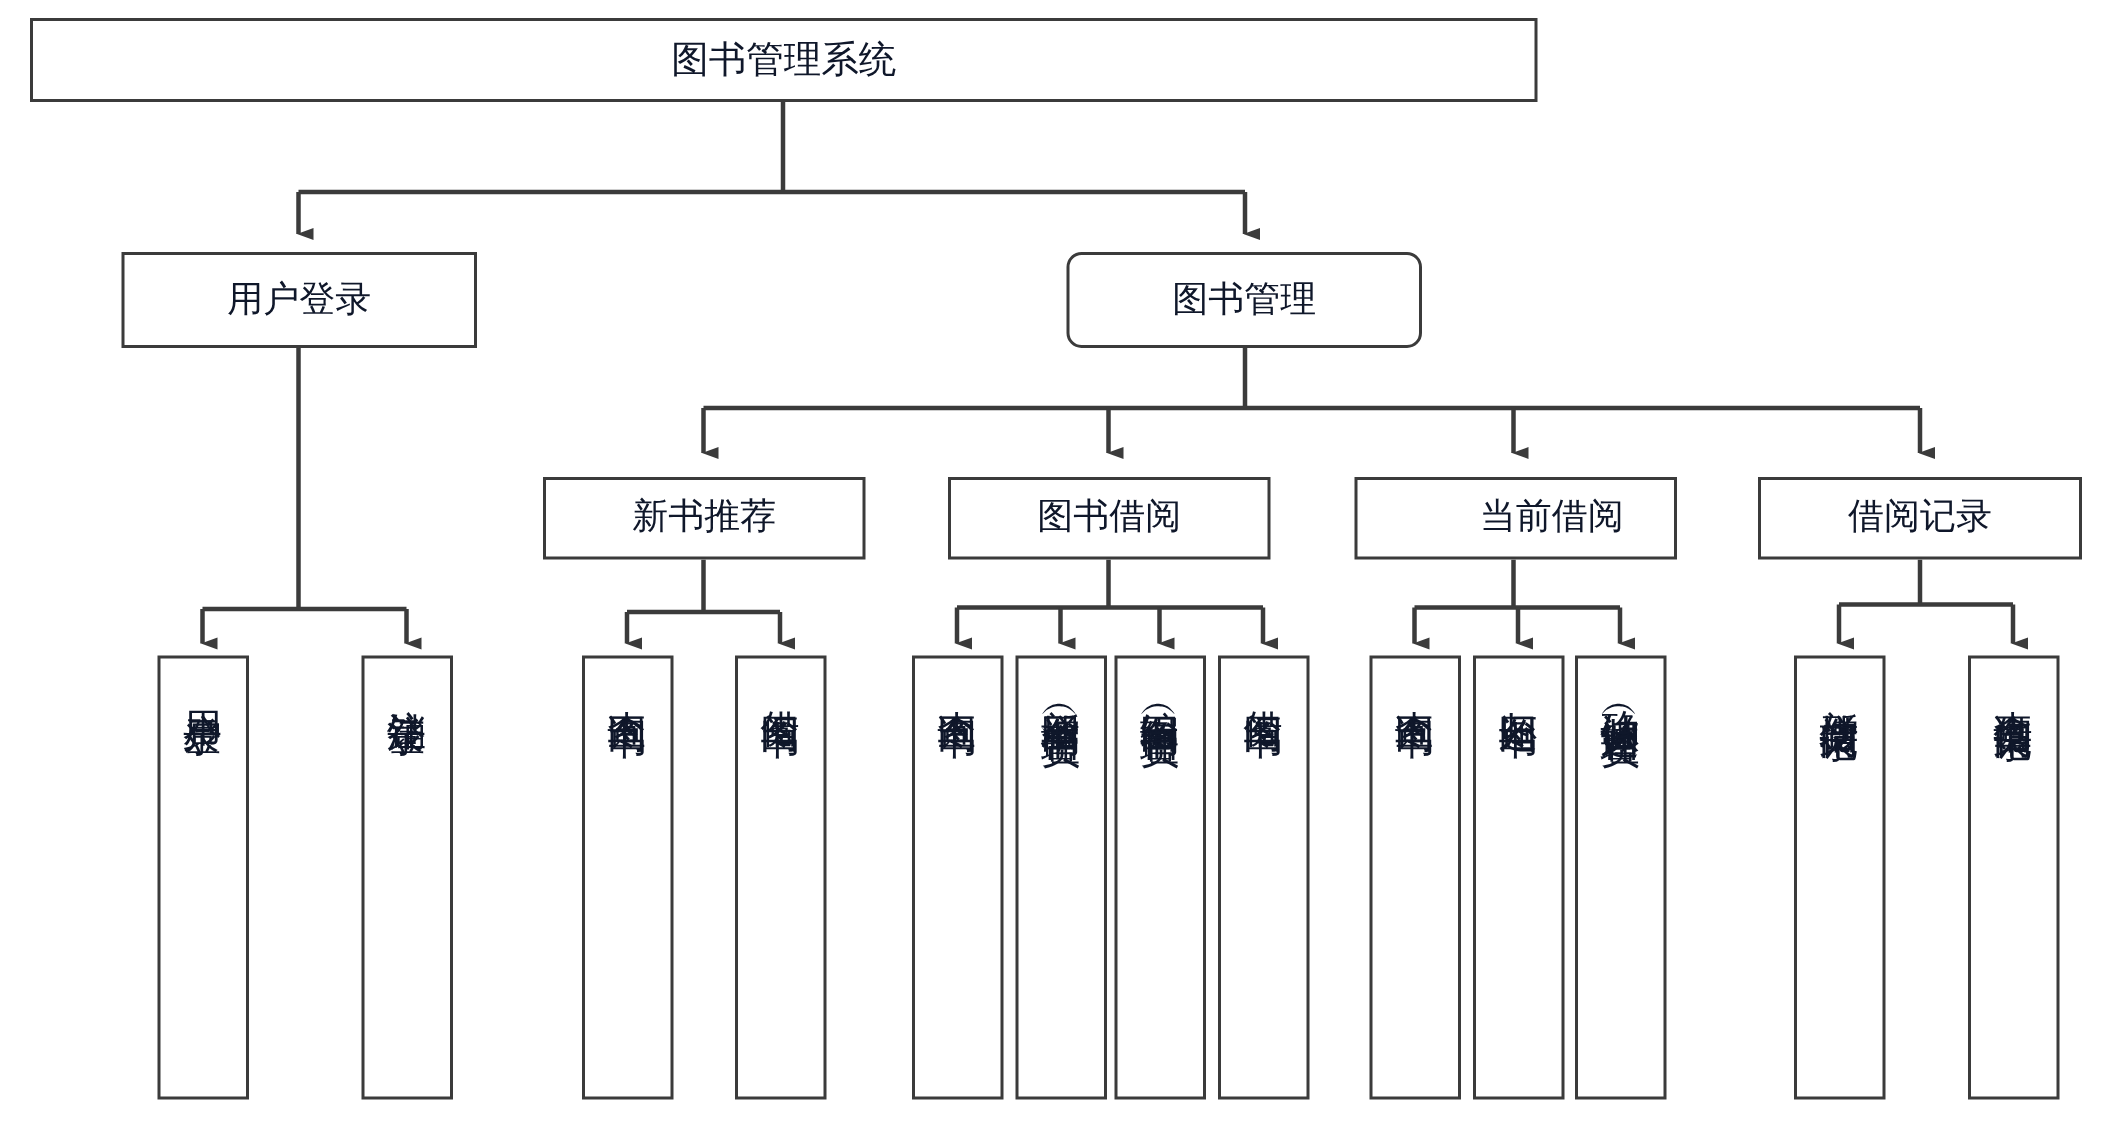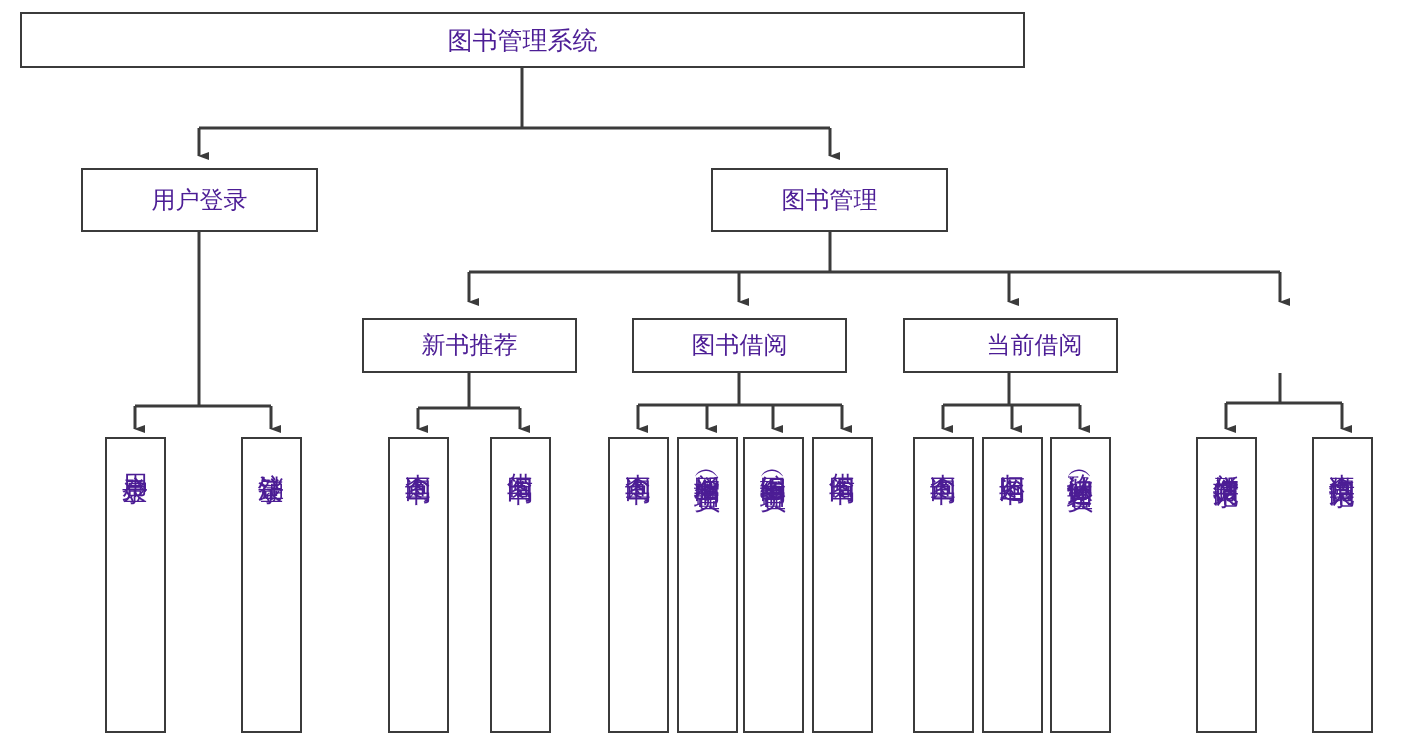--- a/index.html
+++ b/index.html
@@ -28,21 +28,21 @@
   .node-box {
     position: absolute;
     box-sizing: border-box;
     background: #ffffff;
     border: 2px solid #3b3b3b;
     display: flex;
     align-items: center;
     justify-content: center;
   }
   .node-label {
-    color: #4c1d95;
+    color: #0f172a;
     line-height: 1.12;
     white-space: pre;
   }
   .lvl-root .node-label {
     font-size: 25px;
   }
   .lvl-2 .node-label,
   .lvl-3 .node-label {
     font-size: 24px;
   }
@@ -137,36 +137,39 @@
   </svg>
 
   <div class="node-box lvl-root" style="left:20px; top:12px; width:1005px; height:56px;">
     <span class="node-label">图书管理系统</span>
   </div>
 
   <div class="node-box lvl-2" style="left:81px; top:168px; width:237px; height:64px;">
     <span class="node-label">用户登录</span>
   </div>
 
-  <div class="node-box lvl-2" style="left:711px; top:168px; width:237px; height:64px;">
+  <div class="node-box lvl-2" style="left:711px; top:168px; width:237px; height:64px;border-radius:10px;">
     <span class="node-label">图书管理</span>
   </div>
 
   <div class="node-box lvl-3" style="left:362px; top:318px; width:215px; height:55px;">
     <span class="node-label">新书推荐</span>
   </div>
 
   <div class="node-box lvl-3" style="left:632px; top:318px; width:215px; height:55px;">
     <span class="node-label">图书借阅</span>
   </div>
 
   <div class="node-box lvl-3" style="left:903px; top:318px; width:215px; height:55px;padding-left:48px;">
     <span class="node-label">当前借阅</span>
   </div>
 
+  <div class="node-box lvl-3" style="left:1172px; top:318px; width:216px; height:55px;">
+    <span class="node-label">借阅记录</span>
+  </div>
 
   <div class="node-box lvl-leaf" style="left:105px; top:437px; width:61px; height:296px;">
     <span class="node-label">用户登录</span>
   </div>
 
   <div class="node-box lvl-leaf" style="left:241px; top:437px; width:61px; height:296px;">
     <span class="node-label">注销登录</span>
   </div>
 
   <div class="node-box lvl-leaf" style="left:388px; top:437px; width:61px; height:296px;">

